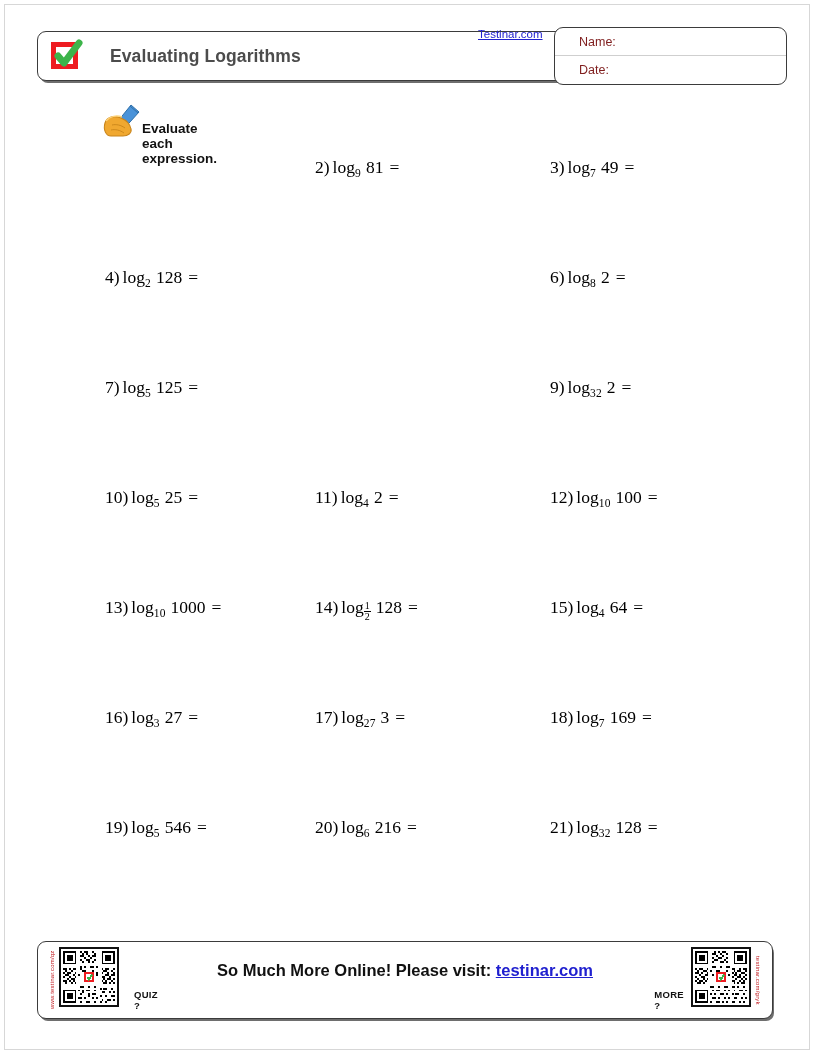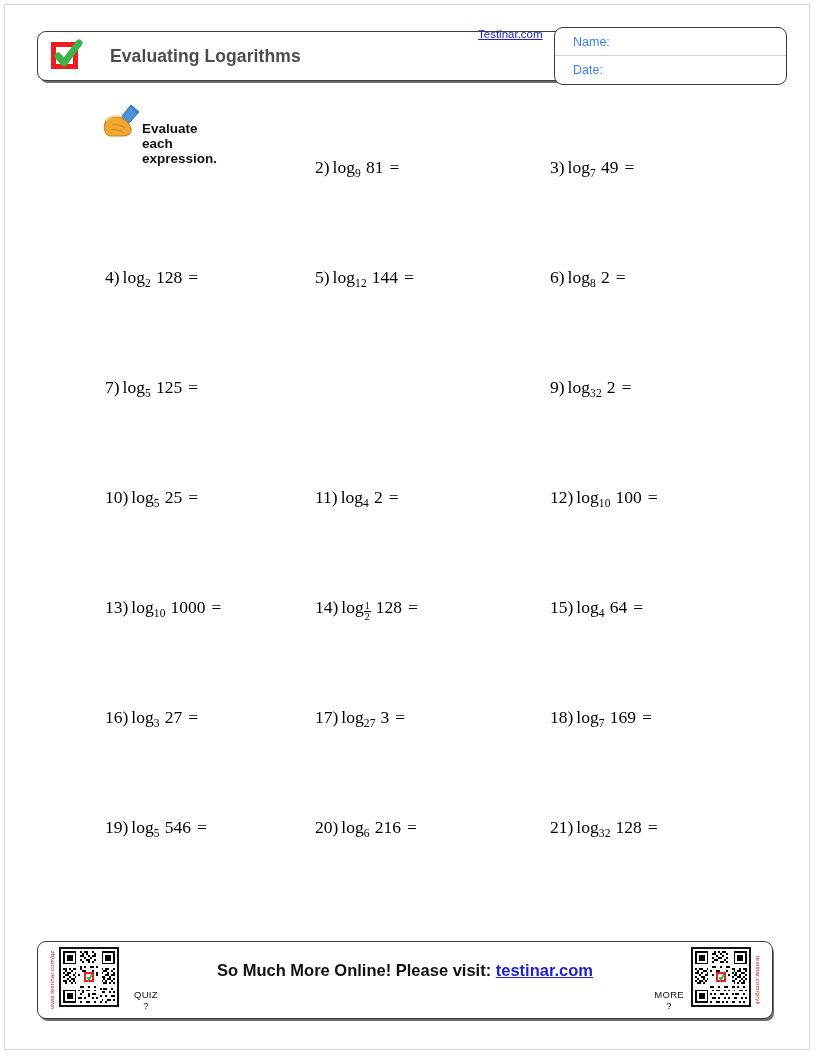--- a/index.html
+++ b/index.html
@@ -102,24 +102,24 @@
     left: 0;
     width: 100%;
     height: 28px;
     line-height: 28px;
     box-sizing: border-box;
   }
   .nd-row.name { top: 0px; border-bottom: 1px solid #cfcfcf; }
   .nd-row.date { top: 28px; }
   .nd-label {
     position: absolute;
-    left: 18px;
+    left: 24px;
     top: 0;
     font-size: 12.5px;
-    color: #3b82f6;
+    color: #7f1d1d;
   }
 
   
   .instruction {
     position: absolute;
     left: 96px;
     top: 98px;
     height: 42px;
   }
   .hand-icon {
@@ -239,24 +239,23 @@
     letter-spacing: 0.2px;
     overflow: hidden;
   }
   .qr-wrap.left .qr-side { left: 0px; transform: rotate(180deg); }
   .qr-wrap.right .qr-side { right: 0px; }
 
   .qr-label {
     position: absolute;
     bottom: -2px;
     font-size: 9.5px;
-    font-weight: normal;
+    font-weight: bold;
     color: #111;
     letter-spacing: 0.3px;
-    text-align: center;
   }
   .qr-label.quiz { left: 88px; bottom: 2px; }
   .qr-label.more { right: 80px; bottom: 2px; }
 
   .footer-text {
     position: absolute;
     left: 0;
     right: 0;
     top: 19px;
     text-align: center;
@@ -311,21 +310,20 @@
     <div class="instruction-text">Evaluate each expression.</div>
   </div>
 
   <div class="problems">
       <div class="prow">
         <div class="pcell c1"><span class="pnum">2)</span><span class="logw logtxt">log</span><span class="sub">9</span><span class="arg">81</span><span class="eq">=</span><span style="display: inline-block; width: 60px; height: 18px;"></span></div>
         <div class="pcell c2"><span class="pnum">3)</span><span class="logw logtxt">log</span><span class="sub">7</span><span class="arg">49</span><span class="eq">=</span><span style="display: inline-block; width: 60px; height: 18px;"></span></div>
       </div>
       <div class="prow">
         <div class="pcell c0"><span class="pnum">4)</span><span class="logw logtxt">log</span><span class="sub">2</span><span class="arg">128</span><span class="eq">=</span><span style="display: inline-block; width: 60px; height: 18px;"></span></div>
-        <div class="pcell c1"><span class="pnum">5)</span><span class="logw logtxt">log</span><span class="sub">12</span><span class="arg">144</span><span class="eq">=</span><span style="display: inline-block; width: 60px; height: 18px;"></span></div>
         <div class="pcell c2"><span class="pnum">6)</span><span class="logw logtxt">log</span><span class="sub">8</span><span class="arg">2</span><span class="eq">=</span><span style="display: inline-block; width: 60px; height: 18px;"></span></div>
       </div>
       <div class="prow">
         <div class="pcell c0"><span class="pnum">7)</span><span class="logw logtxt">log</span><span class="sub">5</span><span class="arg">125</span><span class="eq">=</span><span style="display: inline-block; width: 60px; height: 18px;"></span></div>
         <div class="pcell c2"><span class="pnum">9)</span><span class="logw logtxt">log</span><span class="sub">32</span><span class="arg">2</span><span class="eq">=</span><span style="display: inline-block; width: 60px; height: 18px;"></span></div>
       </div>
       <div class="prow">
         <div class="pcell c0"><span class="pnum">10)</span><span class="logw logtxt">log</span><span class="sub">5</span><span class="arg">25</span><span class="eq">=</span><span style="display: inline-block; width: 60px; height: 18px;"></span></div>
         <div class="pcell c1"><span class="pnum">11)</span><span class="logw logtxt">log</span><span class="sub">4</span><span class="arg">2</span><span class="eq">=</span><span style="display: inline-block; width: 60px; height: 18px;"></span></div>
         <div class="pcell c2"><span class="pnum">12)</span><span class="logw logtxt">log</span><span class="sub">10</span><span class="arg">100</span><span class="eq">=</span><span style="display: inline-block; width: 60px; height: 18px;"></span></div>

